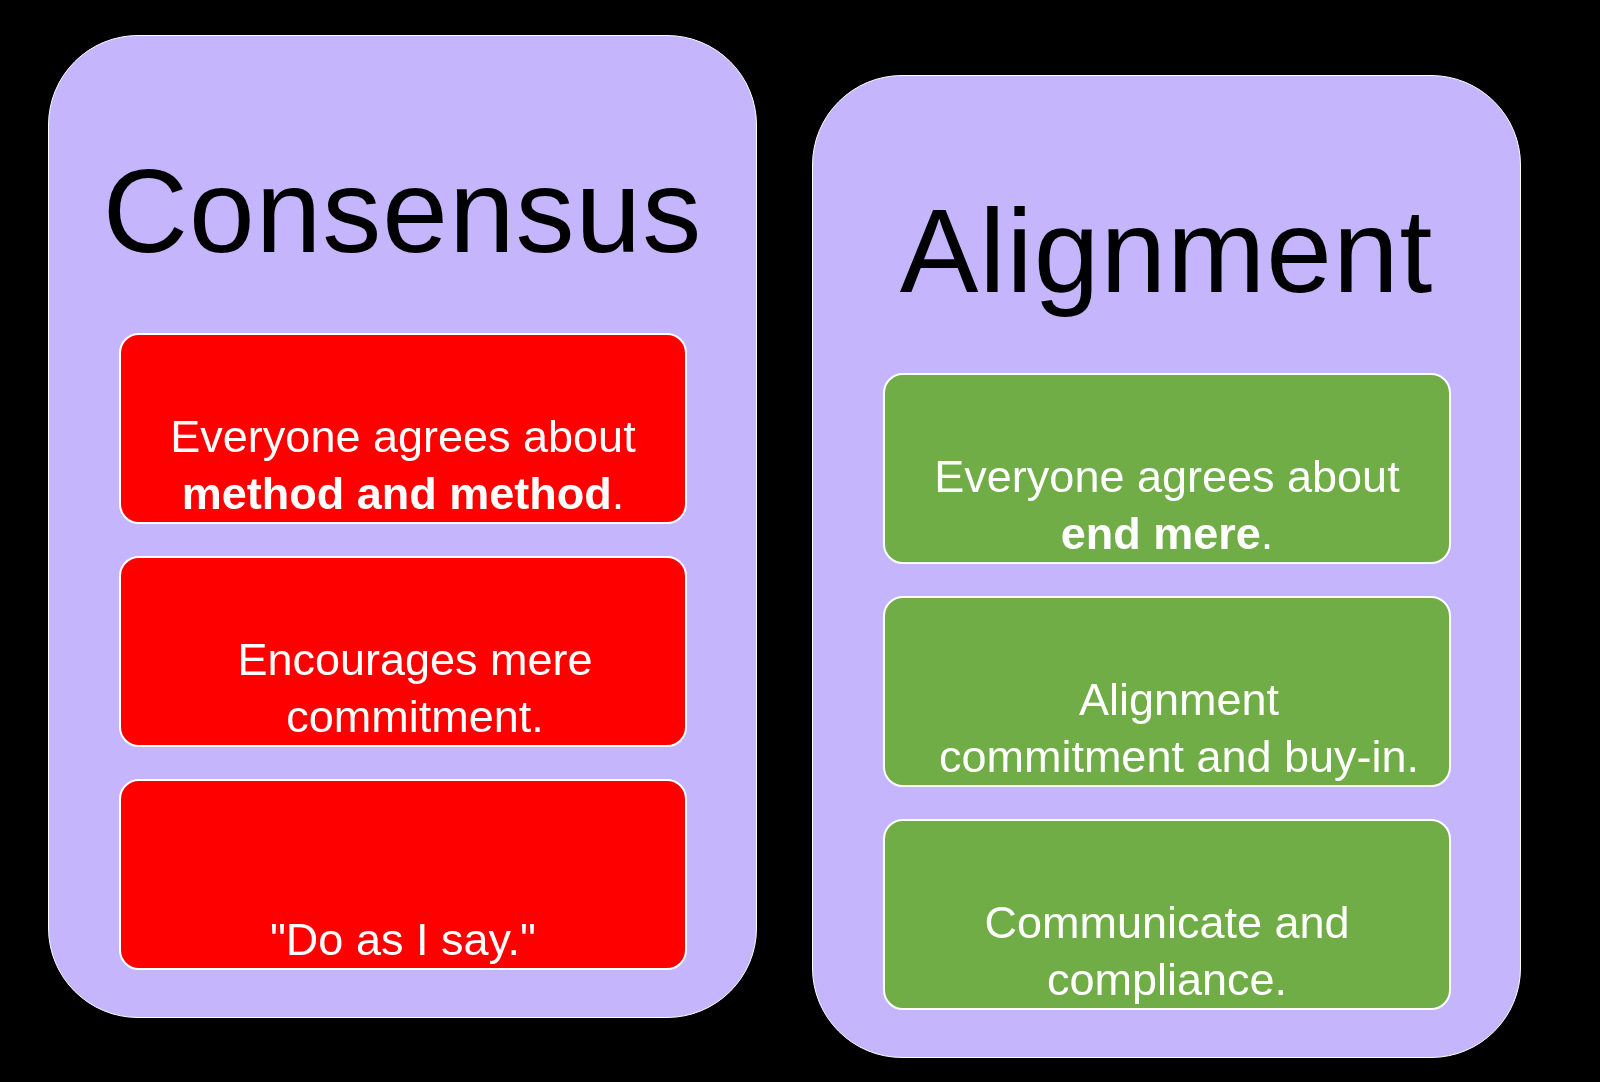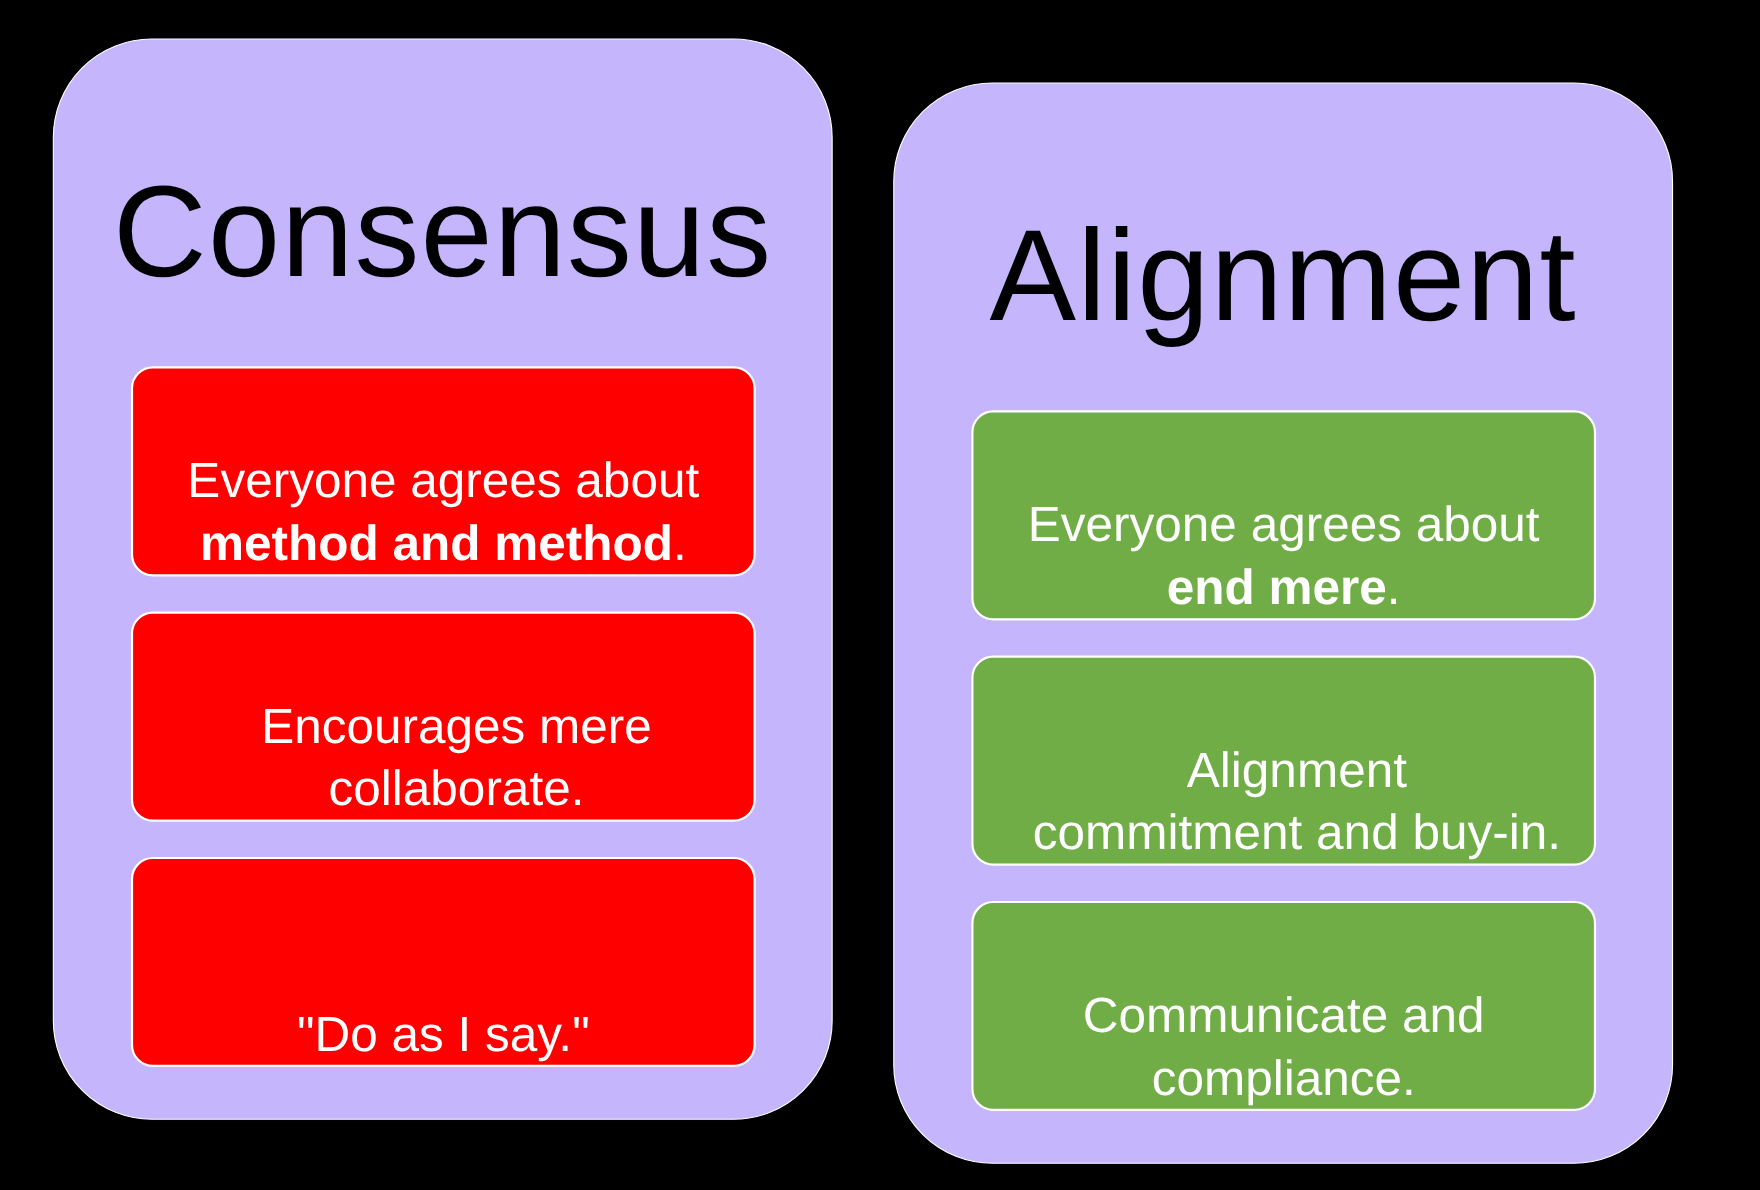--- a/index.html
+++ b/index.html
@@ -28,21 +28,21 @@
   <div class="title">Consensus</div>
   <div class="box b1">
     <div>
       <span>Everyone agrees about</span><br>
       <strong>method and method</strong><span>.</span>
     </div>
   </div>
   <div class="box b2">
     <div>
       <span>Encourages mere</span><br>
-      <span>collaborate.</span>
+      <span>commitment.</span>
     </div>
   </div>
   <div class="box b3">
     <span>"Do as I say."</span>
   </div>
 </div>
 
 <div class="panel right">
   <div class="title">Alignment</div>
   <div class="box b1">

